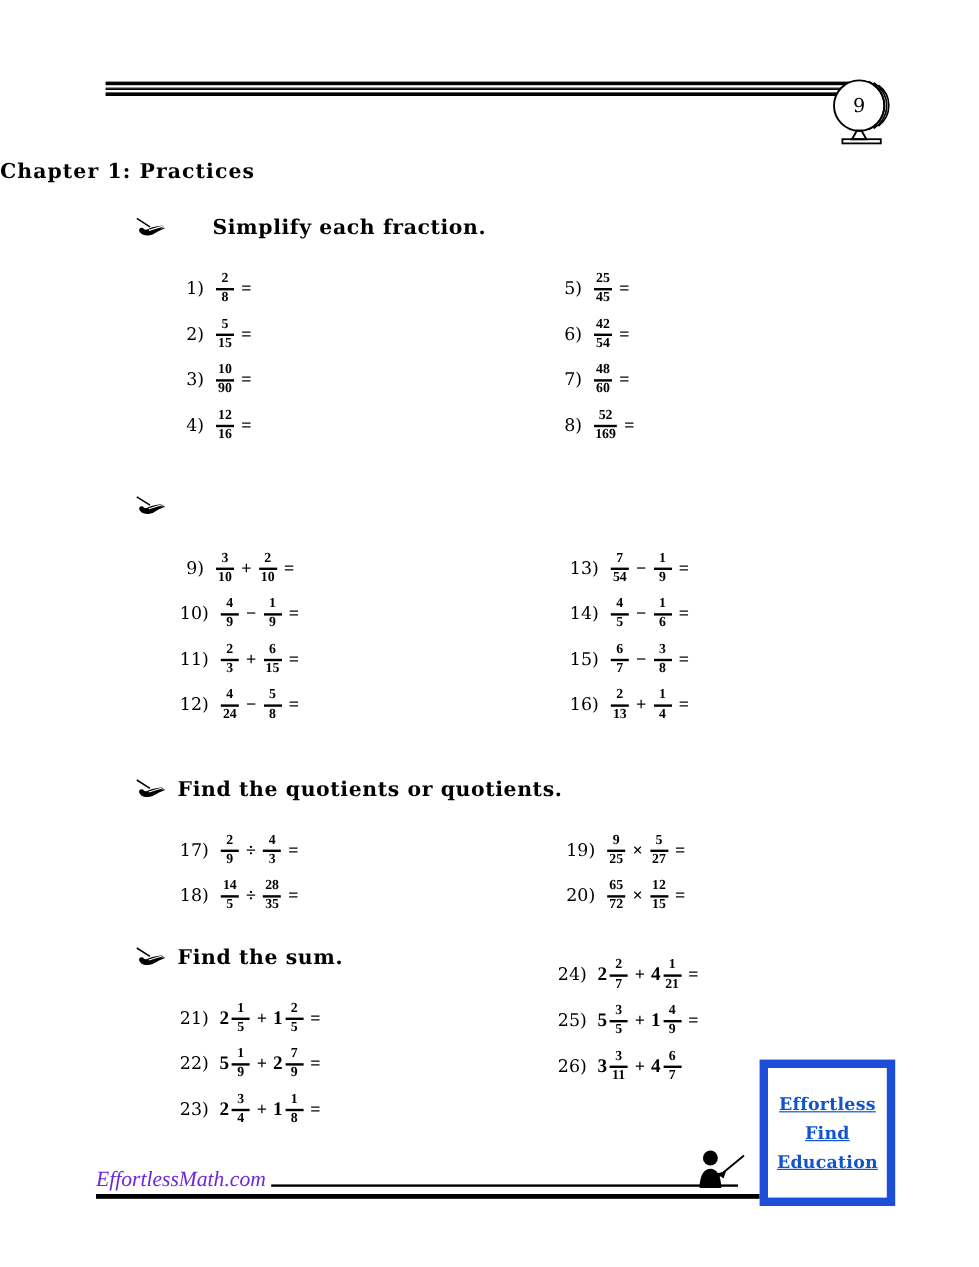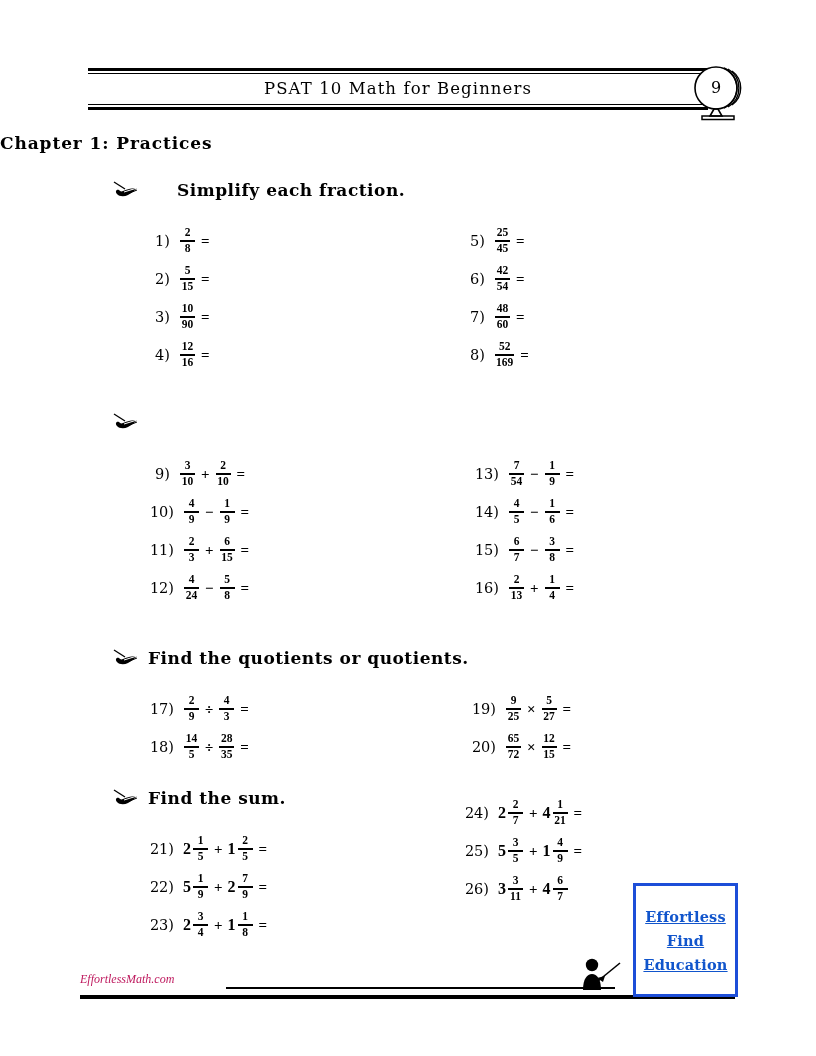--- a/index.html
+++ b/index.html
@@ -153,23 +153,23 @@
     font-family: "Liberation Serif", serif;
     margin-right: 1px;
   }
   .mixed { display: inline-flex; align-items: center; }
 
   
   .footer-site {
     position: absolute;
     left: 80px;
     top: 972px;
-    font-size: 12px;
+    font-size: 18px;
     font-style: italic;
-    color: #be185d;
+    color: #6d28d9;
     font-family: "Liberation Serif", "DejaVu Serif", serif;
   }
   .footer-line-thin {
     position: absolute;
     left: 226px;
     top: 987px;
     width: 389px;
     height: 1.5px;
     background: #000;
   }
@@ -188,21 +188,21 @@
     width: 46px;
     height: 34px;
   }
 
   .promo-box {
     position: absolute;
     left: 633px;
     top: 883px;
     width: 99px;
     height: 108px;
-    border: 3px solid #1d4ed8;
+    border: 7px solid #1d4ed8;
     background: #ffffff;
     display: flex;
     flex-direction: column;
     align-items: center;
     justify-content: center;
     gap: 7px;
   }
   .promo-line {
     color: #1155cc;
     text-decoration: underline;
@@ -211,21 +211,20 @@
     font-family: "DejaVu Serif", "Liberation Serif", serif;
     letter-spacing: 0.2px;
   }
 </style>
 </head>
 <body>
 
 <div class="header">
   <div class="rule-thick"></div>
   <div class="rule-thin"></div>
-  <div class="header-title">PSAT 10 Math for Beginners</div>
   <div class="rule-thin-b"></div>
   <div class="rule-thick"></div>
 </div>
 
 <div class="globe">
   <svg width="62" height="62" viewBox="0 0 62 62" xmlns="http://www.w3.org/2000/svg">
     <circle cx="22" cy="24" r="21" fill="#ffffff" stroke="#000" stroke-width="1.6"></circle>
     <path d="M30 4 A22 22 0 0 1 30 44" fill="none" stroke="#000" stroke-width="1.4"></path>
     <path d="M34 5 A22 22 0 0 1 34 43" fill="none" stroke="#000" stroke-width="1.4"></path>
     <path d="M38 7 A21 21 0 0 1 38 41" fill="none" stroke="#000" stroke-width="1.4"></path>

